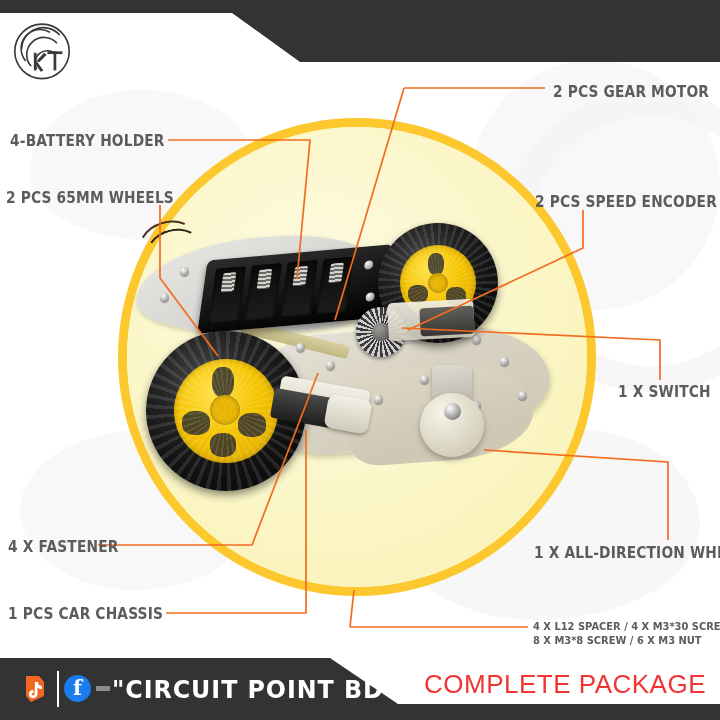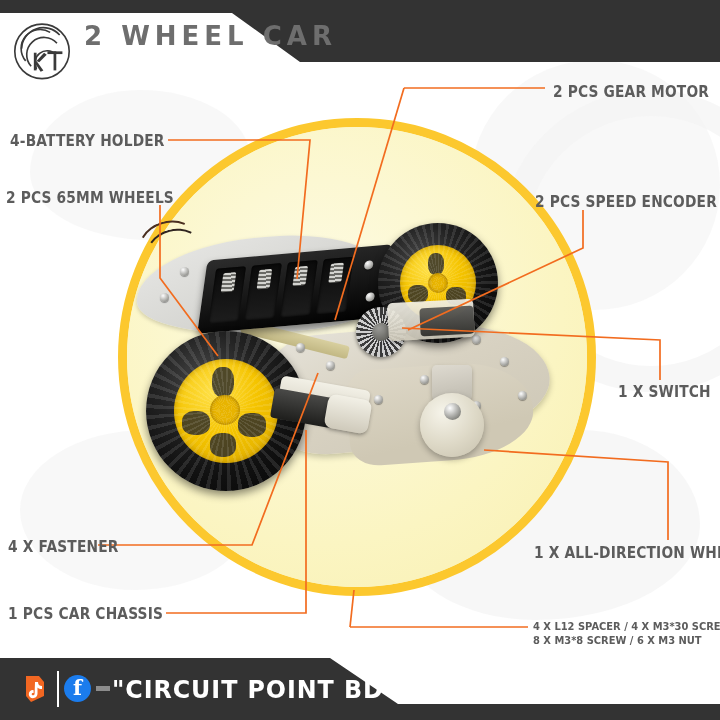--- a/index.html
+++ b/index.html
@@ -152,21 +152,20 @@
       </g>
       <g fill="#3a3a3a">
         <rect x="38" y="54" width="4" height="26"></rect>
         <path d="M42 66 L53 54 L57 57 L46 68 Z"></path>
         <path d="M42 66 L52 80 L48 82 L40 70 Z"></path>
         <rect x="58" y="52" width="22" height="4"></rect>
         <rect x="67" y="52" width="4" height="28"></rect>
       </g>
     </svg>
 
-    <div id="brand-sub">2 WHEEL CAR</div>
   </div>
 
   <div id="circle">
     <div id="circle-inner"></div>
   </div>
 
   <div id="photo">
 
     <div class="chassis-top"></div>
     <div class="chassis-main"></div>
@@ -292,15 +291,16 @@
 
     <div id="divider"></div>
 
     <div id="fb-icon">
       <span>f</span>
     </div>
 
     <div id="dash"></div>
 
     <div id="footer-brand">"CIRCUIT POINT BD"</div>
+    <div id="footer-tag">COMPLETE PACKAGE</div>
   </div>
 
 </div>
 
 </body></html>

